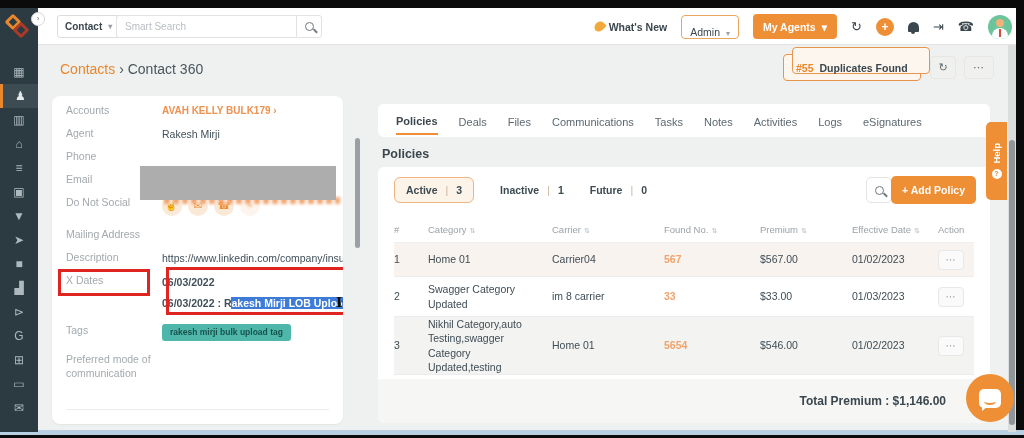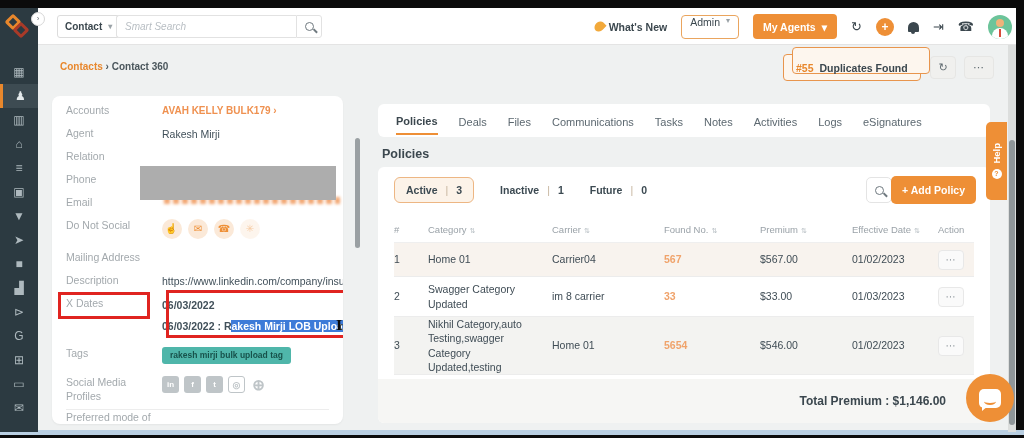--- a/index.html
+++ b/index.html
@@ -19,47 +19,47 @@
   .sb-item.active { background:#3d4b52; border-left:3px solid #e8872c; color:#e4e9eb; }
   .sb-glyph { line-height:1; }
 
   
   .header { position:absolute; left:38px; top:0; width:978px; height:37px; background:#fff; border-bottom:1px solid #e4e4e4; }
   .module-select { position:absolute; left:19px; top:7px; height:23px; padding:0 7px; background:#fff; border:1px solid #dcdcdc;
     border-radius:3px; display:flex; align-items:center; gap:6px; font-size:10px; color:#3b474e; font-weight:bold; }
   .module-select .chev { color:#9aa2a7; font-size:8px; }
   .search-group { position:absolute; left:78px; top:7px; height:23px; display:flex; }
   .search-input { width:180px; height:23px; border:1px solid #e2e2e2; border-right:none; border-radius:3px 0 0 3px;
-    font-size:10px; padding:8px 8px; color:#5a646a; background:#fff; outline:none;font-style:italic; }
+    font-size:10px; padding:8px 8px; color:#5a646a; background:#fff; outline:none; }
   .search-input::placeholder { color:#b8bec3; }
   .search-btn { width:26px; height:23px; border:1px solid #e2e2e2; border-radius:0 3px 3px 0; background:#fff;
     display:flex; align-items:center; justify-content:center; }
   .mag { position:relative; width:9px; height:9px; border:1.5px solid #6f797f; border-radius:50%; }
   .mag::after { content:""; position:absolute; left:7px; top:7px; width:5px; height:1.5px; background:#6f797f; transform:rotate(45deg); }
   .hdr-right { position:absolute; right:4px; top:0; height:37px; display:flex; align-items:center; gap:14px; }
   .whats-new { display:flex; align-items:center; gap:5px; font-size:10.5px; font-weight:bold; color:#3b474e; }
   .flame { width:9px; height:11px; background:#f2a93b; border-radius:50% 0 50% 50%; transform:rotate(45deg); }
   .admin-btn { height:24px; padding:0 8px; border:1px solid #eaa55e; border-radius:4px; background:#fff;
-    display:flex; align-items:flex-start; gap:6px; font-size:10.5px; color:#3b474e; }
+    display:flex; align-items:flex-end; gap:6px; font-size:10.5px; color:#3b474e; }
   .admin-btn .chev { color:#9aa2a7; font-size:8px; }
   .agents-btn { height:25px; padding:0 10px; background:#ee8f36; border-radius:4px; border:none;
     display:flex; align-items:center; gap:6px; font-size:10.5px; color:#fff; font-weight:bold; }
   .hdr-icon { font-size:13px; color:#3b474e; line-height:1; }
   .plus-circle { width:18px; height:18px; background:#ee8f36; border-radius:50%; color:#fff; font-size:12px;
     display:flex; align-items:center; justify-content:center; font-weight:bold; }
   .bell { position:relative; width:11px; height:10px; background:#3b474e; border-radius:6px 6px 1px 1px; }
   .bell::after { content:""; position:absolute; left:3.5px; top:10px; width:4px; height:2px; background:#3b474e; border-radius:0 0 3px 3px; }
   .avatar { position:relative; width:24px; height:24px; border-radius:50%; background:#6cc49a; overflow:hidden; }
   .avatar .head { position:absolute; left:8px; top:4px; width:8px; height:8px; background:#f0b27a; border-radius:50%; }
   .avatar .body { position:absolute; left:4px; top:13px; width:16px; height:12px; background:#fff; border-radius:8px 8px 0 0; }
   .avatar .tie { position:absolute; left:11px; top:14px; width:2px; height:8px; background:#d84b3a; }
 
   
   .crumb-bar { position:absolute; left:38px; top:37px; width:978px; height:45px; background:#eff1f1; }
-  .crumbs { position:absolute; left:22px; top:16px; font-size:10px; font-weight:bold; }
+  .crumbs { position:absolute; left:22px; top:16px; font-size:14px; font-weight:normal; }
   .crumbs .root { color:#e8872c; }
   .crumbs .sep, .crumbs .cur { color:#4a565c; }
   .dup-badge { position:absolute; left:745px; top:9px; height:27px; padding:0 12px; background:#fdf6ee;
     border:1.5px solid #e8954d; border-radius:4px; display:flex; align-items:center; gap:6px; z-index:2; }
   .dup-badge::before { content:""; position:absolute; left:8px; top:-8px; width:100%; height:100%;
     border:1.5px solid #e8954d; border-radius:4px; background:#fdf6ee; z-index:-1; }
   .dup-count { color:#e8872c; font-size:10.5px; font-weight:bold; }
   .dup-label { color:#3b474e; font-size:10.5px; font-weight:bold; }
   .mini-btn { position:absolute; top:11px; height:23px; background:#f0f0ee; border:1px solid #e6e6e4; border-radius:4px;
     display:flex; align-items:center; justify-content:center; color:#5d686e; font-size:11px; }
@@ -272,24 +272,20 @@
     <div class="contact-card">
       <div class="c-row">
           <span class="c-label">Accounts</span>
         <span class="c-value c-link">AVAH KELLY BULK179 ›</span>
         </div>
       <div class="c-row">
           <span class="c-label">Agent</span>
         <span class="c-value">Rakesh Mirji</span>
         </div>
       <div class="c-row">
-          <span class="c-label">Relation</span>
-        <span class="c-value"></span>
-        </div>
-      <div class="c-row">
           <span class="c-label">Phone</span>
         <span class="c-value"></span>
         </div>
       <div class="c-row">
           <span class="c-label">Email</span>
         <span class="c-value"></span>
         </div>
       <div class="redact"></div>
       <div class="email-sliver"></div>
 
@@ -322,32 +318,20 @@
         </span>
         <span class="ann-box ann-label"></span>
         <span class="ann-box ann-value"></span>
       </div>
 
       <div class="c-row tags-row">
           <span class="c-label">Tags</span>
         <span class="c-value"><span class="tag-chip">rakesh mirji bulk upload tag</span></span>
         </div>
 
-      <div class="c-row">
-          <span class="c-label">Social Media Profiles</span>
-        <span class="c-value">
-            <span class="soc-icons">
-          <span class="soc">in</span>
-          <span class="soc">f</span>
-          <span class="soc">t</span>
-          <span class="soc outline">◎</span>
-          <span class="soc globe">⊕</span>
-        </span>
-          </span>
-        </div>
 
       <div class="c-row">
           <span class="c-label">Preferred mode of communication</span>
         <span class="c-value"></span>
         </div>
 
       <div class="card-divider"></div>
     </div>
     <div class="card-scroll"></div>
 

